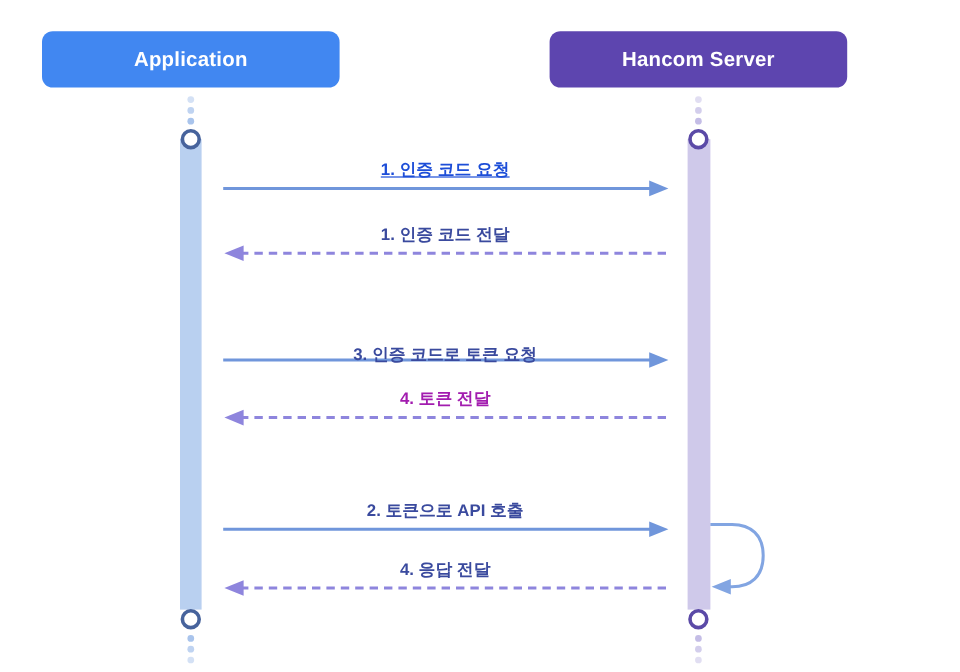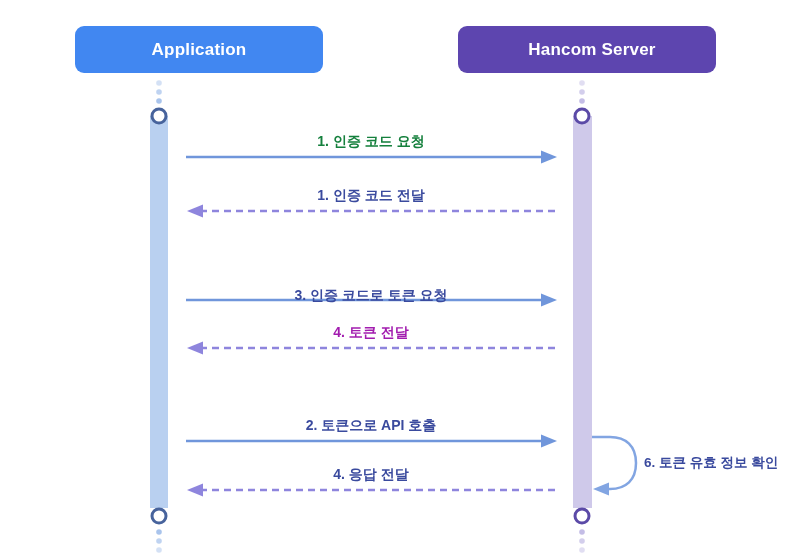--- a/index.html
+++ b/index.html
@@ -24,21 +24,21 @@
     height: 47px;
     border-radius: 9px;
     color: #ffffff;
     font-size: 17px;
     font-weight: 700;
     display: flex;
     align-items: center;
     justify-content: center;
     letter-spacing: 0.2px;
   }
-  .actor-app { left: 35px; margin-left: 40px; }
+  .actor-app { left: 35px; }
   .actor-server { left: 458px; }
   .arrows-svg {
     position: absolute;
     left: 0;
     top: 0;
     width: 800px;
     height: 560px;
   }
   .msg-label {
     position: absolute;
@@ -57,21 +57,21 @@
   .msg-7 { left: 371px; top: 466px; }
 </style>
 </head>
 <body>
 
 <div class="canvas" style="background-color: rgb(255, 255, 255);">
 
   <div class="actor-box actor-app" style="background-color: rgb(65, 135, 241);">
     <span>Application</span>
   </div>
-  <div class="actor-box actor-server" style="background-color: rgb(93, 69, 175); padding-left: 10px;">
+  <div class="actor-box actor-server" style="background-color: rgb(93, 69, 175);">
     <span>Hancom Server</span>
   </div>
 
   <svg class="arrows-svg" viewBox="0 0 800 560" xmlns="http://www.w3.org/2000/svg">
 
     <rect x="150" y="116" width="18" height="392" fill="#B9D0F0"></rect>
     <rect x="573" y="116" width="19" height="392" fill="#CFC9EA"></rect>
 
     <g fill="#A9C4EC">
       <circle cx="159" cy="83" r="2.8" opacity="0.5"></circle>
@@ -131,20 +131,19 @@
       <line x1="555" y1="490" x2="201" y2="490" stroke-dasharray="7 5"></line>
       <polygon points="187,490 203,483.5 203,496.5" stroke="none" fill="#8E85DD"></polygon>
     </g>
 
     <circle cx="159" cy="116" r="7" fill="#ffffff" stroke-width="3" stroke="#47639C"></circle>
     <circle cx="582" cy="116" r="7" fill="#ffffff" stroke-width="3" stroke="#5B4AA7"></circle>
     <circle cx="159" cy="516" r="7" fill="#ffffff" stroke-width="3" stroke="#47639C"></circle>
     <circle cx="582" cy="516" r="7" fill="#ffffff" stroke-width="3" stroke="#5B4AA7"></circle>
   </svg>
 
-  <div class="msg-label msg-1" style="color: #15803d;">1. 인증 코드 요청</div>
+  <div class="msg-label msg-1" style="color: #1d4ed8; text-decoration: underline;">1. 인증 코드 요청</div>
   <div class="msg-label msg-2" style="color: rgb(58, 74, 158);">1. 인증 코드 전달</div>
   <div class="msg-label msg-3" style="color: rgb(58, 74, 158);">3. 인증 코드로 토큰 요청</div>
   <div class="msg-label msg-4" style="color: #a21caf; text-align: right;">4. 토큰 전달</div>
   <div class="msg-label msg-5" style="color: rgb(58, 74, 158);">2. 토큰으로 API 호출</div>
-  <div class="msg-label msg-6" style="color: rgb(58, 74, 158);">6. 토큰 유효 정보 확인</div>
   <div class="msg-label msg-7" style="color: rgb(58, 74, 158);">4. 응답 전달</div>
 </div>
 
 </body></html>

